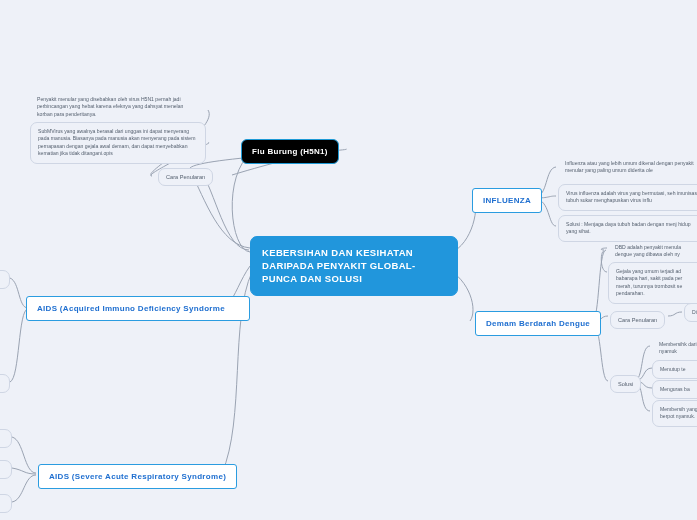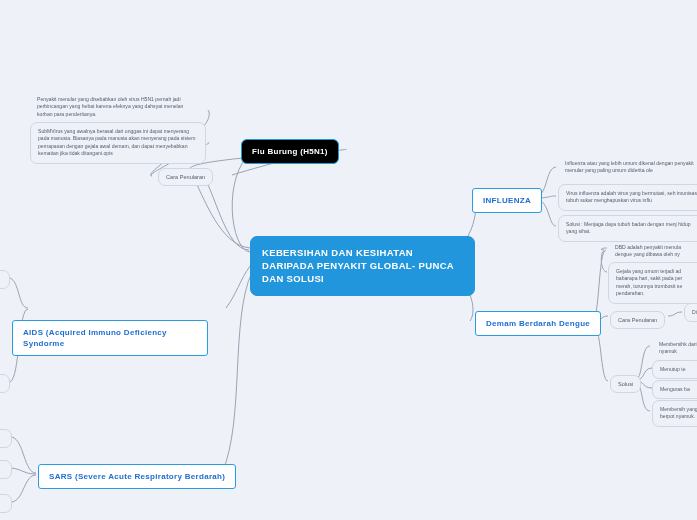--- a/index.html
+++ b/index.html
@@ -125,33 +125,33 @@
 
       <path d="M28,308 C18,308 20,282 10,278"></path>
       <path d="M28,309 C18,309 20,378 10,382"></path>
 
       <path d="M36,473 C24,473 24,440 12,437"></path>
       <path d="M36,474 C24,474 24,470 12,468"></path>
       <path d="M36,475 C24,475 24,500 12,502"></path>
     </g>
   </svg>
 
-  <div class="node root" style="left:250px;top:236px;width:225px;">KEBERSIHAN DAN KESIHATAN DARIPADA PENYAKIT GLOBAL- PUNCA DAN SOLUSI</div>
+  <div class="node root" style="left:250px;top:236px;width:208px;">KEBERSIHAN DAN KESIHATAN DARIPADA PENYAKIT GLOBAL- PUNCA DAN SOLUSI</div>
 
   <div class="node lvl1-fill" style="left:241px;top:139px;">Flu Burung (H5N1)</div>
 
   <div class="node lvl2" style="left:158px;top:168px;">Cara Penularan</div>
 
   <div class="node leaf nb clip-r" style="left:30px;top:91px;width:176px;">Penyakit menular yang disebabkan oleh virus H5N1 pernah jadi perbincangan yang hebat karena efeknya yang dahsyat menelan korban para penderitanya.</div>
 
   <div class="node leaf clip-r" style="left:30px;top:122px;width:176px;">SubMVirus yang awalnya berasal dari unggas ini dapat menyerang pada manusia. Biasanya pada manusia akan menyerang pada sistem pernapasan dengan gejala awal demam, dan dapat menyebabkan kematian jika tidak ditangani.opis</div>
 
-  <div class="node lvl1-out wrap" style="left:12px;top:296px;width:196px;margin-top:24px;">AIDS (Acquired Immuno Deficiency Syndorme</div>
+  <div class="node lvl1-out wrap" style="left:26px;top:296px;width:224px;">AIDS (Acquired Immuno Deficiency Syndorme</div>
 
-  <div class="node lvl1-out nowrap" style="left:38px;top:464px;">SARS (Severe Acute Respiratory Berdarah)</div>
+  <div class="node lvl1-out nowrap" style="left:38px;top:464px;">AIDS (Severe Acute Respiratory Syndrome)</div>
 
   <div class="node lvl1-out nowrap" style="left:472px;top:188px;">INFLUENZA</div>
 
   <div class="node leaf nb clip-r" style="left:558px;top:155px;width:150px;">Influenza atau yang lebih umum dikenal dengan penyakit menular yang paling umum diderita ole</div>
   <div class="node leaf clip-r" style="left:558px;top:184px;width:150px;">Virus influenza adalah virus yang bermutasi, seh imunisasi tubuh sukar menghapuskan virus influ</div>
   <div class="node leaf clip-r" style="left:558px;top:215px;width:150px;">Solusi : Menjaga daya tubuh badan dengan menj hidup yang sihat.</div>
 
   <div class="node lvl1-out nowrap" style="left:475px;top:311px;">Demam Berdarah Dengue</div>
 
   <div class="node lvl2" style="left:610px;top:311px;">Cara Penularan</div>

